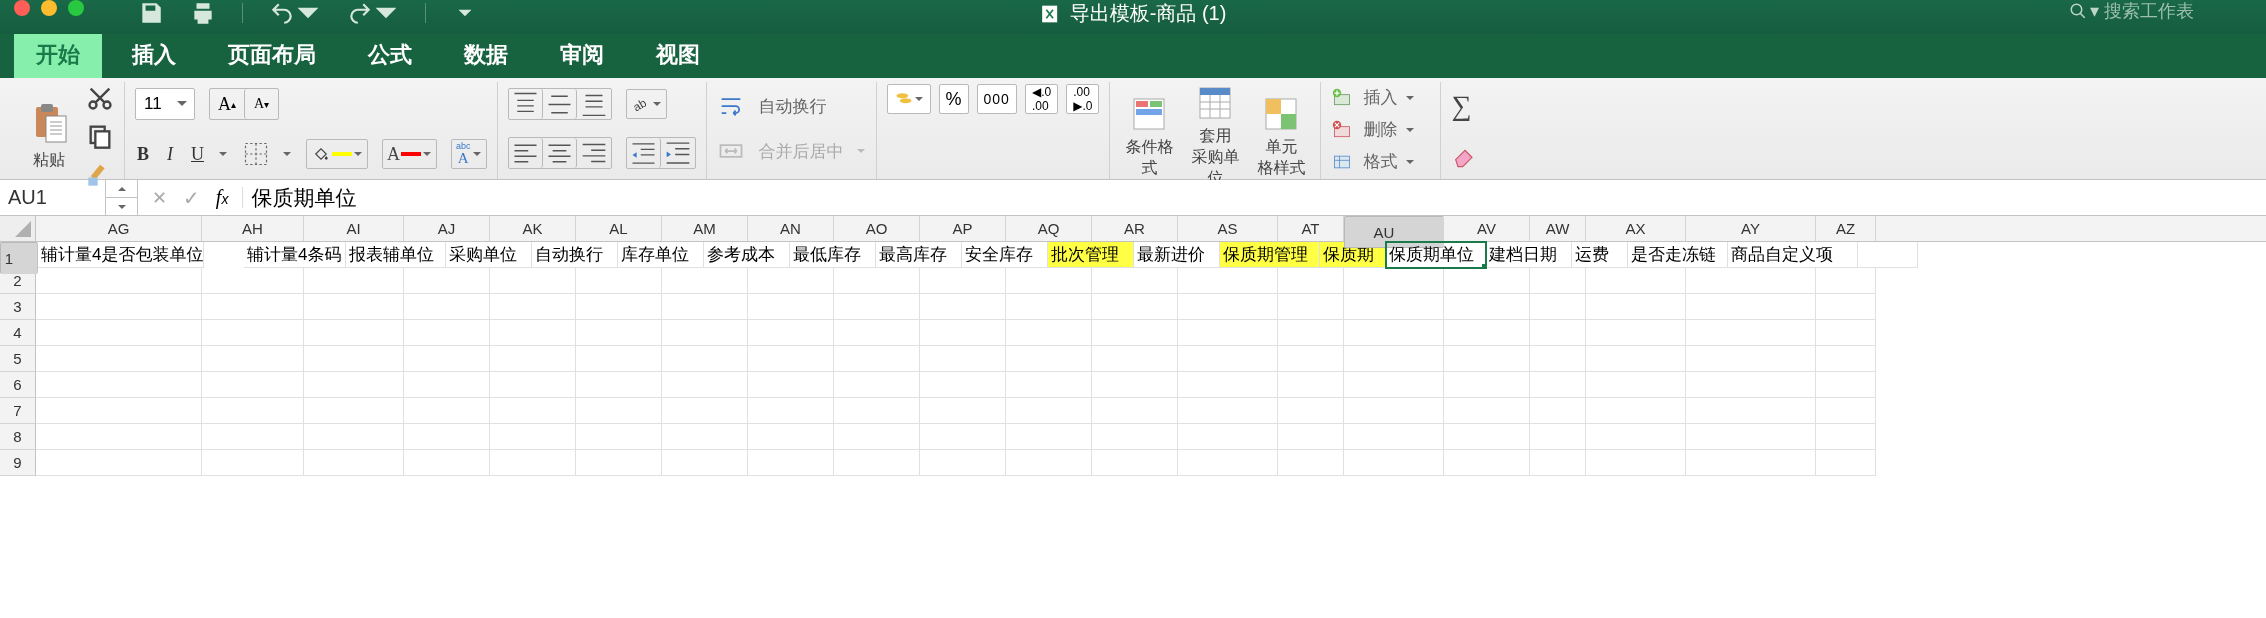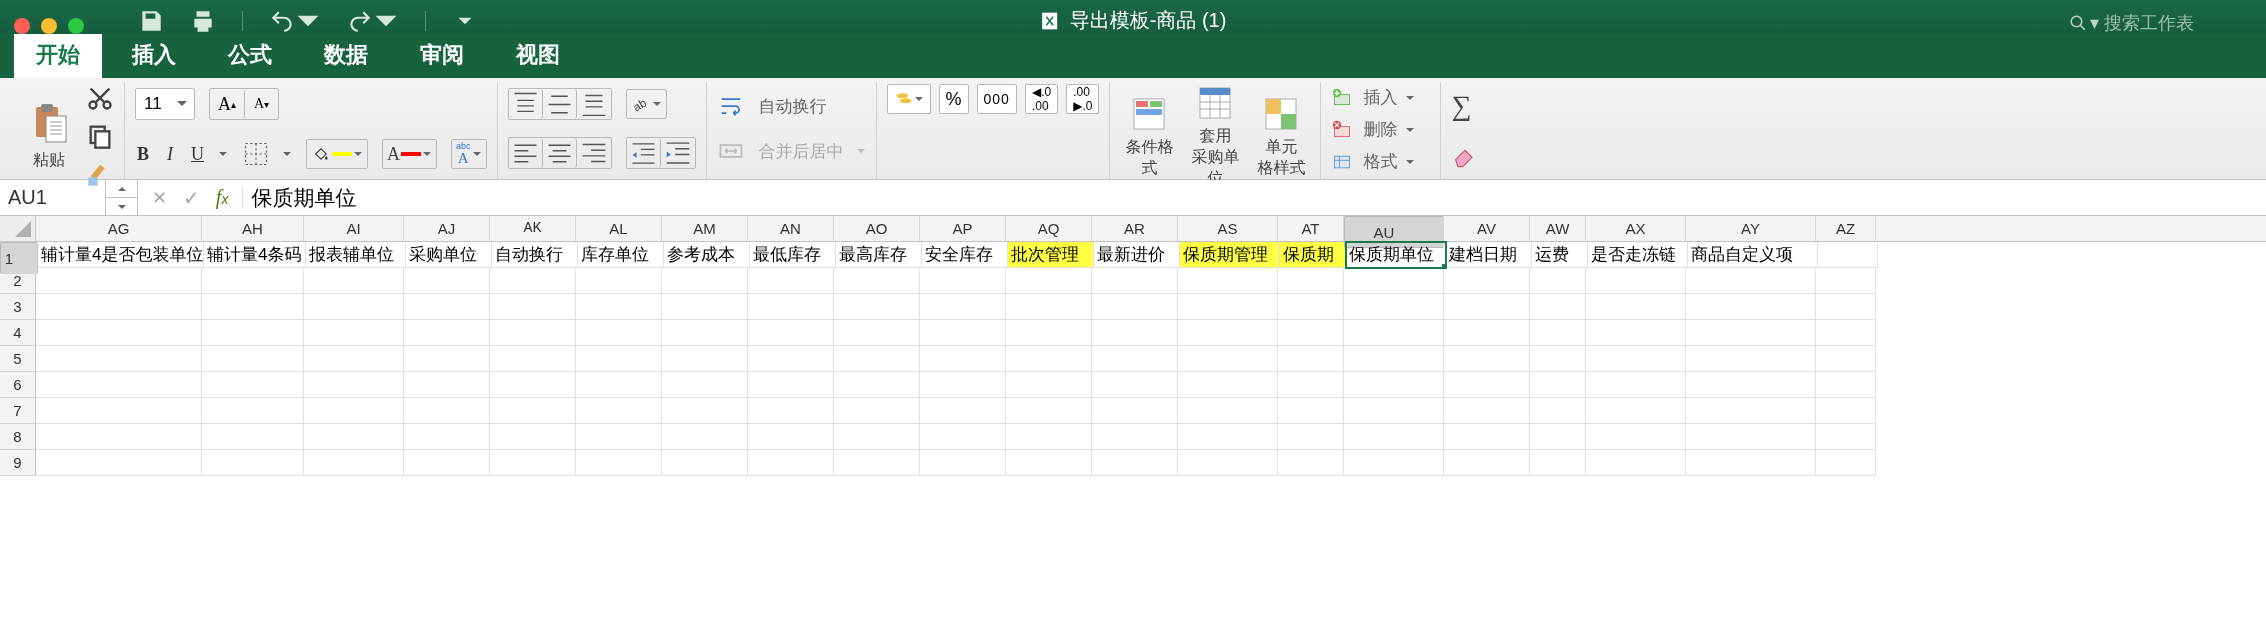--- a/index.html
+++ b/index.html
@@ -1,36 +1,36 @@
 <!DOCTYPE html>
 <html><head>
 <meta charset="utf-8">
 <style>
 *{box-sizing:border-box;margin:0;padding:0;font-family:-apple-system,"SF Pro Text","Helvetica Neue","PingFang SC","Microsoft YaHei",sans-serif}
 body{width:2266px;height:618px;background:#fff;overflow:hidden;user-select:none}
 
-.titlebar{height:34px;background:linear-gradient(#196847,#165d3f);display:flex;align-items:flex-end;color:#fff;font-size:17px;position:relative}
+.titlebar{height:34px;background:linear-gradient(#196847,#165d3f);display:flex;align-items:flex-start;color:#fff;font-size:17px;position:relative}
 .traffic{display:flex;gap:11px;padding-left:14px}
 .tl{width:16px;height:16px;border-radius:50%}
 .tl.r{background:#ff5f57}
 .tl.y{background:#febc2e}
 .tl.g{background:#28c840}
 .qat{display:flex;align-items:center;gap:26px;margin-left:54px;color:#d6e7de}
 .qat svg{width:22px;height:22px;fill:#d6e7de}
 .qat-s{width:1px;height:20px;background:#5a9079}
 .doctitle{position:absolute;left:50%;transform:translateX(-50%);display:flex;align-items:center;gap:10px;color:#fff;font-size:20px}
 .doctitle svg{width:20px;height:22px}
 .search-box{position:absolute;right:12px;display:flex;align-items:center;gap:8px;color:#bcd5c7;font-size:18px}
 .search-box input{background:transparent;border:none;color:#bcd5c7;font-size:18px;width:150px}
 .search-box input::placeholder{color:#9cbfad}
 
 .tabstrip{height:44px;background:#17623f;display:flex;align-items:flex-end;padding-left:14px}
 .tab{padding:9px 22px 8px;color:#fff;font-size:22px;font-weight:600;border-radius:2px 2px 0 0;cursor:pointer}
 .tab+.tab{margin-left:8px}
-.tab.active{background:#ffffff;color:#1a7a4a}
+.tab.active{background:#86efac;color:#1a7a4a}
 
 .ribbon{height:102px;background:linear-gradient(#f3f3f3,#eaeaea);border-bottom:1px solid #c3c3c3;display:flex;align-items:stretch;padding:4px 8px 0 10px}
 .group{display:flex;flex-direction:column;justify-content:space-between;padding:2px 10px 4px;border-right:1px solid #d0d0d0}
 .group:last-child{border-right:none}
 .row{display:flex;align-items:center;gap:8px}
 .bigbtn{display:flex;flex-direction:column;align-items:center;justify-content:center;gap:4px;width:58px;cursor:pointer}
 .bigbtn span{font-size:16px;color:#444}
 .ic{display:flex;align-items:center;justify-content:center}
 .ic svg{width:26px;height:26px}
 .smbtn{width:28px;height:28px;display:flex;align-items:center;justify-content:center;cursor:pointer;border-radius:3px}
@@ -140,20 +140,21 @@
         <path d="M15 15l6 6"></path>
       </svg>
     <span style="margin:0 -3px 0 -5px;">▾</span>
     <input placeholder="搜索工作表" style="">
   </div>
 </div>
 
 <div class="tabstrip">
   <div class="tab active">开始</div>
   <div class="tab">插入</div>
+  <div class="tab">页面布局</div>
   <div class="tab">公式</div>
   <div class="tab">数据</div>
   <div class="tab">审阅</div>
   <div class="tab">视图</div>
 </div>
 
 <div class="ribbon">
 
   <div class="group">
     <div class="row">
@@ -450,34 +451,34 @@
       </div>
     <div>
         <svg width="10" height="6" viewBox="0 0 10 6">
           <path d="M1 1l4 4 4-4z" fill="#666"></path>
         </svg>
       </div>
   </div>
   <div class="fxbtns">
     <span style="font-size:18px;color:#aaa">✕</span>
     <span style="font-size:20px;color:#aaa">✓</span>
-    <span style="font-style:italic;font-family:serif;font-size:20px;color:#4d7c0f">f<span style="font-size:14px">x</span></span>
+    <span style="font-style:italic;font-family:serif;font-size:20px;color:#000000">f<span style="font-size:14px">x</span></span>
   </div>
   <div style="width:1px;height:60%;background:#ddd"></div>
   <input class="fxinp" value="保质期单位" style="">
 </div>
 
 <div class="colhdrs">
   <div class="corner"></div>
   <div id="colhdrs-inner" style="display:flex">
       <div class="ch" style="width: 166px;">AG</div>
       <div class="ch" style="width: 102px;">AH</div>
       <div class="ch" style="width: 100px;">AI</div>
       <div class="ch" style="width: 86px;">AJ</div>
-      <div class="ch" style="width: 86px; font-family: Liberation Mono, monospace;">AK</div>
+      <div class="ch" style="width: 86px;">AK</div>
       <div class="ch" style="width: 86px;">AL</div>
       <div class="ch" style="width: 86px;">AM</div>
       <div class="ch" style="width: 86px;">AN</div>
       <div class="ch" style="width: 86px;">AO</div>
       <div class="ch" style="width: 86px;">AP</div>
       <div class="ch" style="width: 86px; text-align: right;">AQ</div>
       <div class="ch" style="width: 86px;">AR</div>
       <div class="ch" style="width: 100px;">AS</div>
       <div class="ch" style="width: 66px;">AT</div>
       <div class="ch sel" style="width: 100px;">AU</div>
@@ -486,21 +487,21 @@
       <div class="ch" style="width: 100px;">AX</div>
       <div class="ch" style="width: 130px;">AY</div>
       <div class="ch" style="width: 60px;">AZ</div>
     </div>
 </div>
 
 <div class="grid" id="grid">
     <div class="gr">
       <div class="rh sel">1</div>
       <div class="cell" style="width: 166px;">辅计量4是否包装单位</div>
-      <div class="cell" style="width: 102px;">辅计量4条码</div>
+      <div class="cell" style="width: 102px; margin-left: 40px;">辅计量4条码</div>
       <div class="cell" style="width: 100px; font-family: Liberation Serif, serif;">报表辅单位</div>
       <div class="cell" style="width: 86px;">采购单位</div>
       <div class="cell" style="width: 86px;">自动换行</div>
       <div class="cell" style="width: 86px;">库存单位</div>
       <div class="cell" style="width: 86px;">参考成本</div>
       <div class="cell" style="width: 86px;">最低库存</div>
       <div class="cell" style="width: 86px;">最高库存</div>
       <div class="cell" style="width: 86px;">安全库存</div>
       <div class="cell hl" style="width: 86px;">批次管理</div>
       <div class="cell" style="width: 86px;">最新进价</div>

